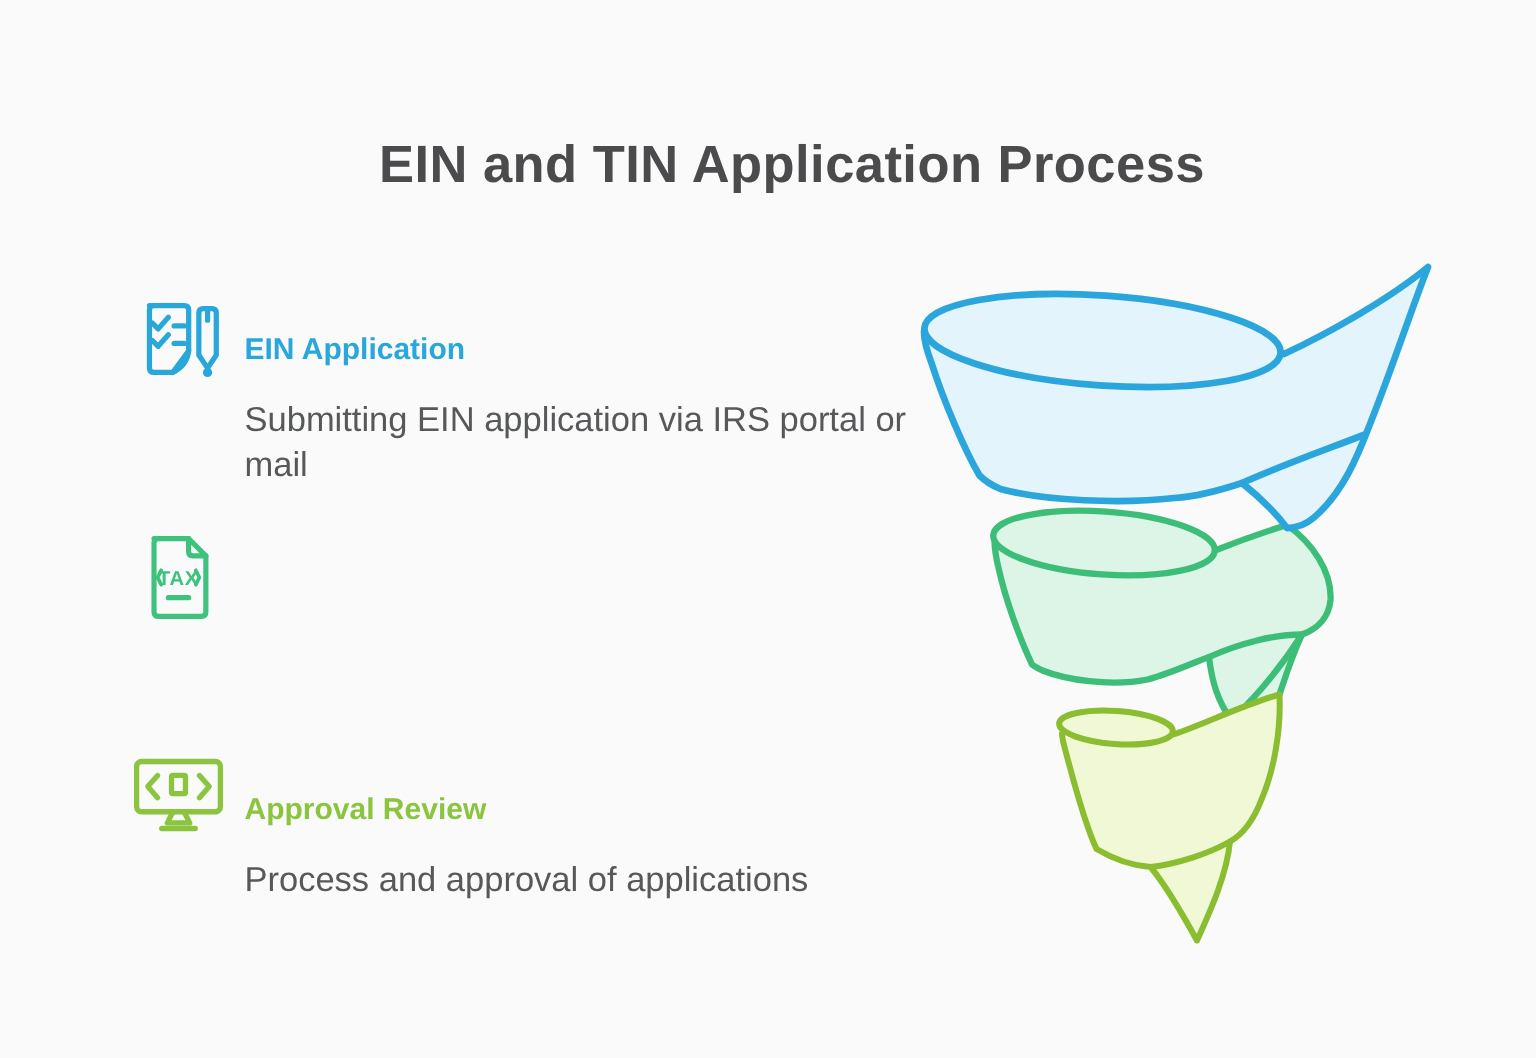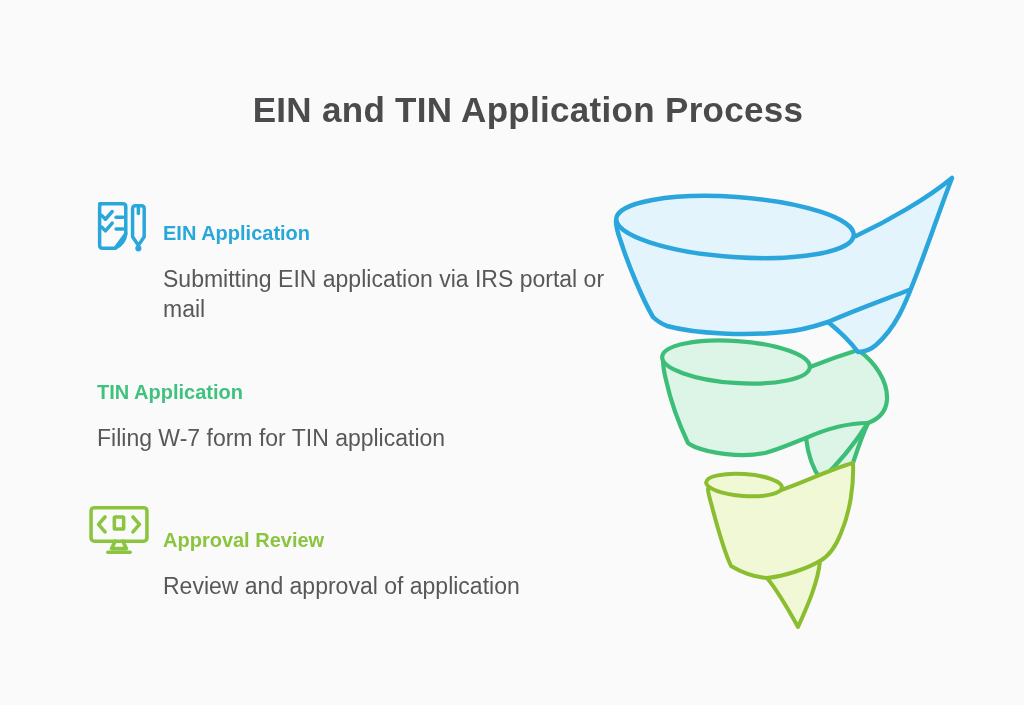--- a/index.html
+++ b/index.html
@@ -98,40 +98,46 @@
         <circle cx="52" cy="54" r="1.4" fill="currentColor"></circle>
       </svg>
     </div>
     <div class="item-text">
       <h2 class="item-heading">EIN Application</h2>
       <p class="item-desc">Submitting EIN application via IRS portal or mail</p>
     </div>
   </div>
 
   <div class="item item-2" style="--accent: #3EC27D;">
-    <div class="item-text">
-      <h2 class="item-heading">TIN Application</h2>
-      <p class="item-desc">Filing W-7 form for TIN application</p>
+    <div class="item-icon">
+      <svg width="48" height="60" viewBox="0 0 50 62" fill="none" stroke="currentColor" stroke-width="3.6" stroke-linecap="round" stroke-linejoin="round">
+        <path d="M8 4 h24 l12 12 v39 q0 3 -3 3 h-30 q-3 0 -3 -3 v-48 q0 -3 3 -3 z"></path>
+        <path d="M32 4 v9 q0 3 3 3 h9"></path>
+        <text x="25" y="36" text-anchor="middle" font-family="Liberation Sans, sans-serif" font-size="14" font-weight="700" fill="currentColor" stroke="none" letter-spacing="0.5">TAX</text>
+        <path d="M13 26 l-2.5 5 2.5 5" stroke-width="2.6"></path>
+        <path d="M37 26 l2.5 5 -2.5 5" stroke-width="2.6"></path>
+        <path d="M18 45 h14"></path>
+      </svg>
     </div>
   </div>
 
   <div class="item item-3" style="--accent: #8BC43E;">
     <div class="item-icon">
       <svg width="66" height="54" viewBox="0 0 70 58" fill="none" stroke="currentColor" stroke-width="3.8" stroke-linecap="round" stroke-linejoin="round">
         <rect x="5" y="5" width="60" height="36" rx="3.5"></rect>
         <path d="M20 15 l-7 8 7 8"></path>
         <path d="M50 15 l7 8 -7 8"></path>
         <rect x="30" y="15" width="10" height="13" rx="1"></rect>
         <path d="M31 41 l-4 8 h16 l-4 -8"></path>
         <path d="M23 53 h24"></path>
       </svg>
     </div>
     <div class="item-text">
       <h2 class="item-heading">Approval Review</h2>
-      <p class="item-desc">Review and approval of application</p>
+      <p class="item-desc">Process and approval of applications</p>
     </div>
   </div>
 
   <svg class="funnel" width="1024" height="705" viewBox="0 0 1024 705">
 
     <g stroke-width="4.2" stroke-linejoin="round" stroke-linecap="round">
       <path class="fg" d="M858 350
         C875 362 888 381 887 400
         C886 411 879 419 868 423
         C861 438 857 451 853 463

